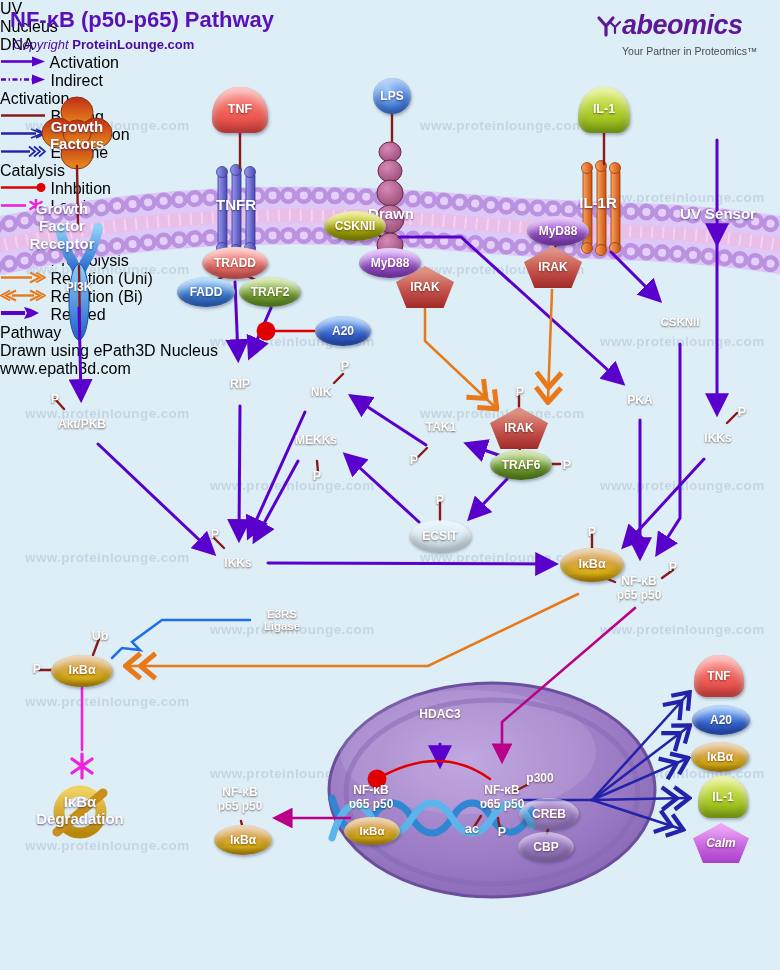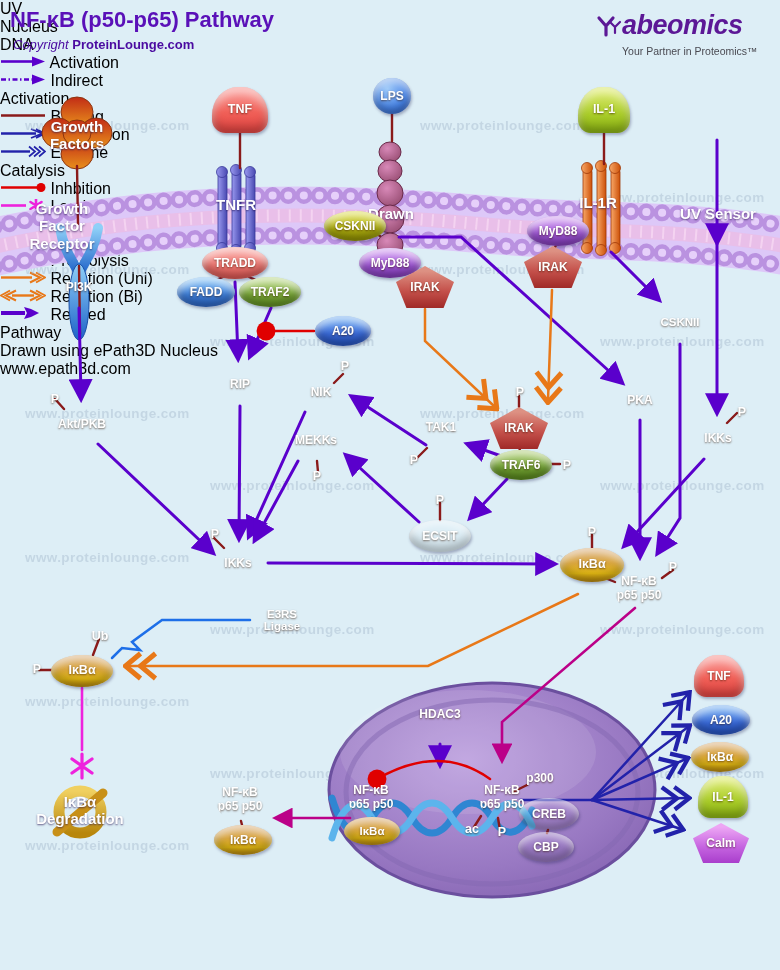--- a/index.html
+++ b/index.html
@@ -36,21 +36,21 @@
         93.3% 25%,84.8% 40.7%);z-index:5;}
   .f9{font-size:12px;line-height:1.15;}
   .f11{font-size:11.5px;}
   .f12{font-size:12px;}
   .lbl{position:absolute;z-index:4;color:#fff;font-weight:bold;font-size:15px;
        text-align:center;line-height:1.15;text-shadow:0 1px 2px rgba(40,20,80,.7);}
   
   .c-tnf{background:linear-gradient(180deg,#fa9a96 10%,#f06058 55%,#e24340);}
   .c-il1{background:linear-gradient(180deg,#ddeb70 8%,#a9cc28 60%,#8ab212);}
   .c-lps{background:radial-gradient(circle at 38% 30%,#9cc8f8,#4a86e8 55%,#2255c0);}
-  .c-calm{background:linear-gradient(180deg,#eda6f4 10%,#c564e0 60%,#a93ecc);}
+  .c-calm{background:linear-gradient(180deg,#eda6f4 10%,#c564e0 60%,#a93ecc);font-style:italic;}
   .c-a20{background:linear-gradient(180deg,#7cb2f2 10%,#3a6ad8 60%,#2350c0);}
   .c-ikba{background:linear-gradient(180deg,#dcb27c 8%,#d9a53c 45%,#e7bc14 75%,#b8860b);}
   .c-tradd{background:linear-gradient(180deg,#f8a8a4 10%,#ee7670 60%,#dd5450);}
   .c-fadd{background:linear-gradient(180deg,#8cc4f4 10%,#3f80dc 60%,#2a62c4);}
   .c-traf2{background:linear-gradient(180deg,#bcd98c 10%,#7aa838 60%,#5c8c1e);}
   .c-traf6{background:linear-gradient(180deg,#b2d07e 10%,#74a436 60%,#558418);}
   .c-tollip{background:linear-gradient(180deg,#dede5e 10%,#b0b012 60%,#8e8e00);}
   .c-myd88{background:linear-gradient(180deg,#d2a0f0 10%,#a158d8 60%,#8038b8);}
   .c-irak{background:linear-gradient(180deg,#dd9183 12%,#c4504a 60%,#a02a28);}
   .c-rip{background:linear-gradient(180deg,#e4a8bd 12%,#c express 0;}

